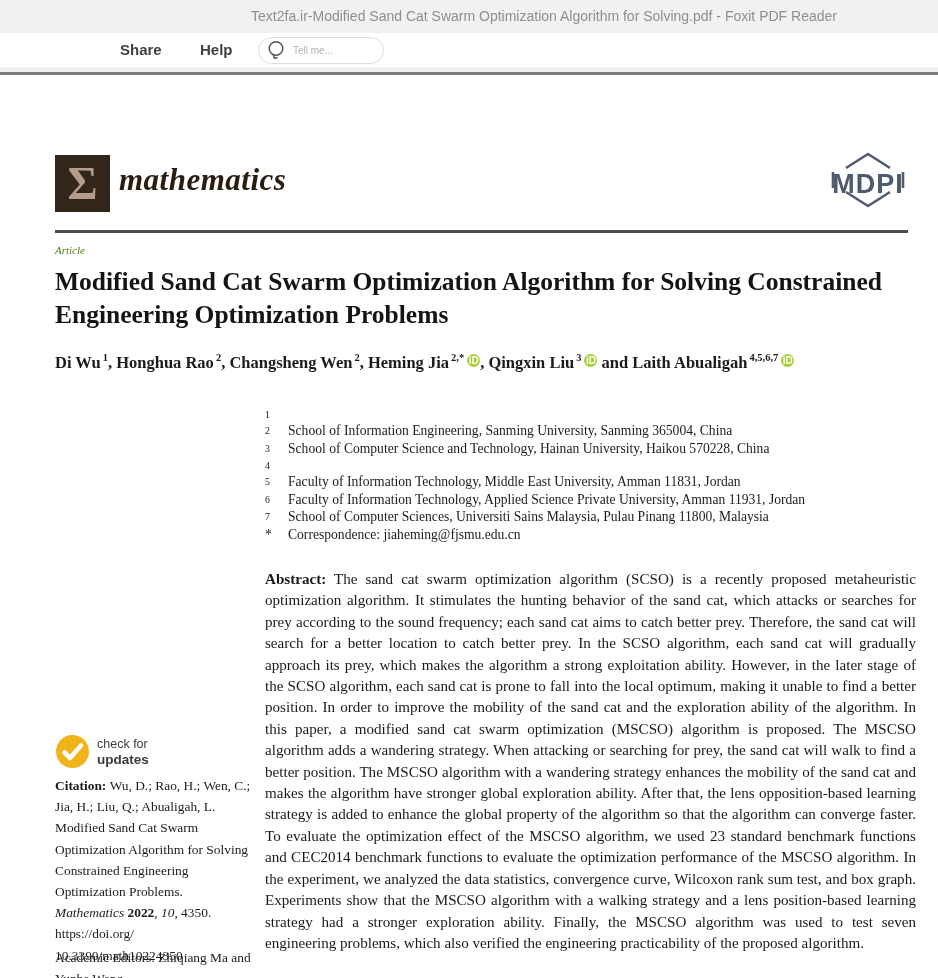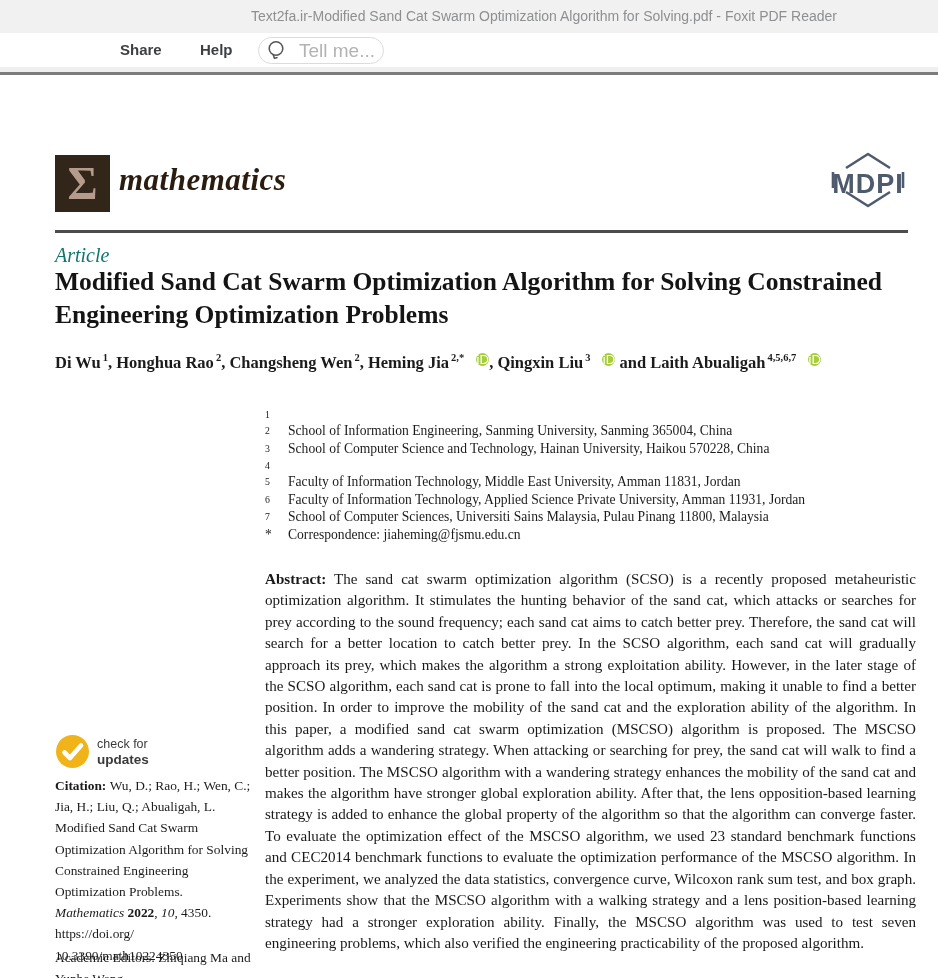--- a/index.html
+++ b/index.html
@@ -8,52 +8,52 @@
 
   
   .titlebar { position:absolute; top:0; left:0; width:938px; height:33px; background:#f1f1f2; }
   .titlebar .wtitle { position:absolute; left:150px; right:0; top:8px; text-align:center;
                       font-size:14px; color:#8e8f90; white-space:nowrap; }
   .menubar { position:absolute; top:33px; left:0; width:938px; height:34px; background:#ffffff; }
   .menu-item { position:absolute; top:8px; font-size:15px; font-weight:600; color:#3d3f42; cursor:default; }
   .mi-0 { left:8px;margin-top:48px; } .mi-1 { left:120px; } .mi-2 { left:200px; }
   .tellme { position:absolute; left:258px; top:4px; width:126px; height:27px; border:1px solid #dcdcdc;
             border-radius:14px; background:#fff; display:flex; align-items:center; padding-left:8px; gap:6px; box-sizing:border-box; }
-  .tellme input { border:none; outline:none; width:82px; font-size:19px; color:#777;
-                  font-family:"Liberation Sans",sans-serif; background:transparent;text-align:right; }
+  .tellme input { border:none; outline:none; width:82px; font-size:10px; color:#777;
+                  font-family:"Liberation Sans",sans-serif; background:transparent; }
   .tellme input::placeholder { color:#b3b3b3; }
   .graystrip { position:absolute; top:67px; left:0; width:938px; height:5px; background:#efefef; }
   .darkline  { position:absolute; top:72px; left:0; width:938px; height:3px; background:#7b7c7e; }
 
   
   .page { position:absolute; top:75px; left:0; width:938px; height:903px; background:#fff;
           font-family:"Liberation Serif", serif; color:#1c1c1c; }
 
   .sigma-box { position:absolute; left:55px; top:80px; width:55px; height:57px; background:#32251a;
                color:#b49b8b; display:flex; align-items:center; justify-content:center;
                font-size:46px; font-weight:bold; }
   .journal-name { position:absolute; left:119px; top:87px; font-size:31px; font-weight:bold;
                   font-style:italic; color:#2a1d10; letter-spacing:0.5px; }
   .mdpi-badge { position:absolute; left:826px; top:76px; width:84px; height:58px; }
   .mdpi-badge svg { position:absolute; left:0; top:0; }
   .mdpi-badge .mdpi-word { position:absolute; left:0; top:18px; width:84px; text-align:center;
                            font-family:"Liberation Sans",sans-serif; font-weight:bold; font-size:27px;
                            color:#4e5b6e; letter-spacing:1px; }
   .rule { position:absolute; left:55px; top:155px; width:853px; height:3px; background:#4c4c4c; }
 
-  .article-type { position:absolute; left:55px; top:169px; font-style:italic; font-size:20px; color:#0f766e; }
+  .article-type { position:absolute; left:55px; top:169px; font-style:italic; font-size:11px; color:#4d7c0f; }
   .paper-title { position:absolute; left:55px; top:190px; width:866px; margin:0;
                  font-size:25.5px; line-height:33px; font-weight:bold; color:#141414; }
 
   .authors-line { position:absolute; left:55px; top:277px; font-size:16.5px; font-weight:bold;
                   white-space:nowrap; color:#1b1b1b; }
   .authors-line sup { font-size:10.5px; margin-left:2px; }
   .orcid { display:inline-block; width:13px; height:13px; border-radius:50%; background:#a6ce39;
-           color:#fff; font-family:"Liberation Sans",sans-serif; font-size:13px; font-weight:normal;
-           text-align:center; line-height:13px; vertical-align:4px; margin-left:12px; cursor:pointer; }
+           color:#fff; font-family:"Liberation Sans",sans-serif; font-size:10px; font-weight:bold;
+           text-align:center; line-height:13px; vertical-align:4px; margin-left:3px; cursor:pointer; }
 
   .affils { position:absolute; left:265px; top:331px; width:660px; font-size:13.6px; color:#1b1b1b; }
   .aff-row { display:flex; align-items:flex-start; line-height:17.6px; }
   .aff-num { width:23px; flex:none; font-size:9.8px; line-height:15px; padding-top:1px; }
   .aff-num.marker { font-size:13.6px; line-height:17.6px; padding-top:0; }
 
   .abstract { position:absolute; left:265px; top:494px; width:651px; font-size:15.1px;
               line-height:21.4px; text-align:justify; color:#191919; }
 
   .badge { position:absolute; left:56px; top:660px; display:flex; align-items:flex-end; gap:8px;

